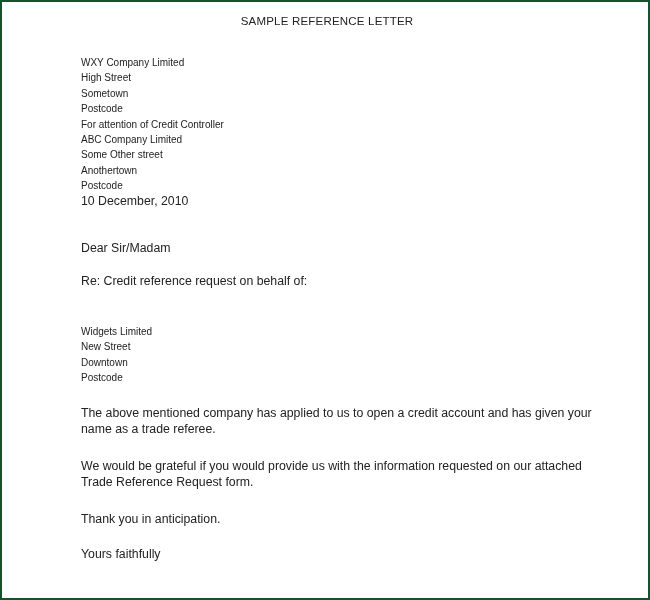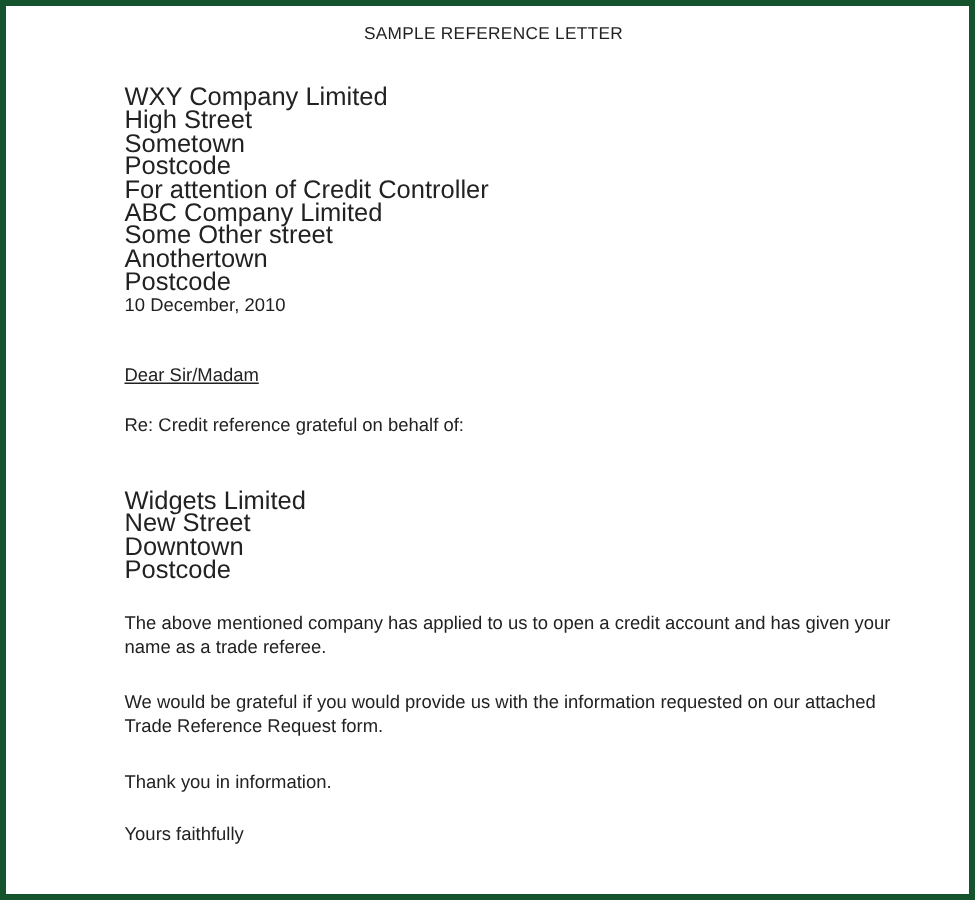--- a/index.html
+++ b/index.html
@@ -11,60 +11,60 @@
     width: 650px;
     height: 600px;
     font-family: "Liberation Sans", sans-serif;
     color: #222222;
     overflow: hidden;
   }
   .page {
     box-sizing: border-box;
     width: 650px;
     height: 600px;
-    border: 4px solid #14532d;
+    border: 2px solid #14532d;
     background: #ffffff;
     position: relative;
   }
   .doc-title {
     position: absolute;
     top: 13px;
     left: 0;
     width: 650px;
     text-align: center;
     font-size: 11.5px;
     letter-spacing: 0.2px;
     color: #222222;
   }
   .body-col {
     position: absolute;
     left: 79px;
     top: 53px;
     width: 525px;
   }
   .block {
-    font-size: 17px;
+    font-size: 10px;
     line-height: 15.4px;
     color: #222222;
     white-space: pre-line;
   }
   .line {
     font-size: 12.3px;
     line-height: 15.4px;
     color: #222222;
   }
   .para {
     font-size: 12.3px;
     line-height: 16.5px;
     color: #222222;
   }
   .sp-sender     { margin-top: 0px; }
   .sp-recipient  { }
   .sp-date       { }
-  .sp-salutation { margin-top: 32px; text-decoration: underline; }
+  .sp-salutation { margin-top: 32px; }
   .sp-subject    { margin-top: 18px; }
   .sp-subject-addr { margin-top: 34px; }
   .sp-p1         { margin-top: 19px; }
   .sp-p2         { margin-top: 20px; }
   .sp-p3         { margin-top: 20px; }
   .sp-signoff    { margin-top: 20px; }
 </style>
 </head>
 <body>
 
@@ -82,29 +82,29 @@
     <div class="block sp-recipient">For attention of Credit Controller
 ABC Company Limited
 Some Other street
 Anothertown
 Postcode</div>
 
     <div class="line sp-date">10 December, 2010</div>
 
     <div class="line sp-salutation">Dear Sir/Madam</div>
 
-    <div class="line sp-subject">Re: Credit reference grateful on behalf of:</div>
+    <div class="line sp-subject">Re: Credit reference request on behalf of:</div>
 
     <div class="block sp-subject-addr">Widgets Limited
 New Street
 Downtown
 Postcode</div>
 
     <div class="para sp-p1">The above mentioned company has applied to us to open a credit account and has given your name as a trade referee.</div>
 
     <div class="para sp-p2">We would be grateful if you would provide us with the information requested on our attached Trade Reference Request form.</div>
 
-    <div class="para sp-p3">Thank you in information.</div>
+    <div class="para sp-p3">Thank you in anticipation.</div>
 
     <div class="line sp-signoff">Yours faithfully</div>
 
   </div>
 </div>
 
 </body></html>

